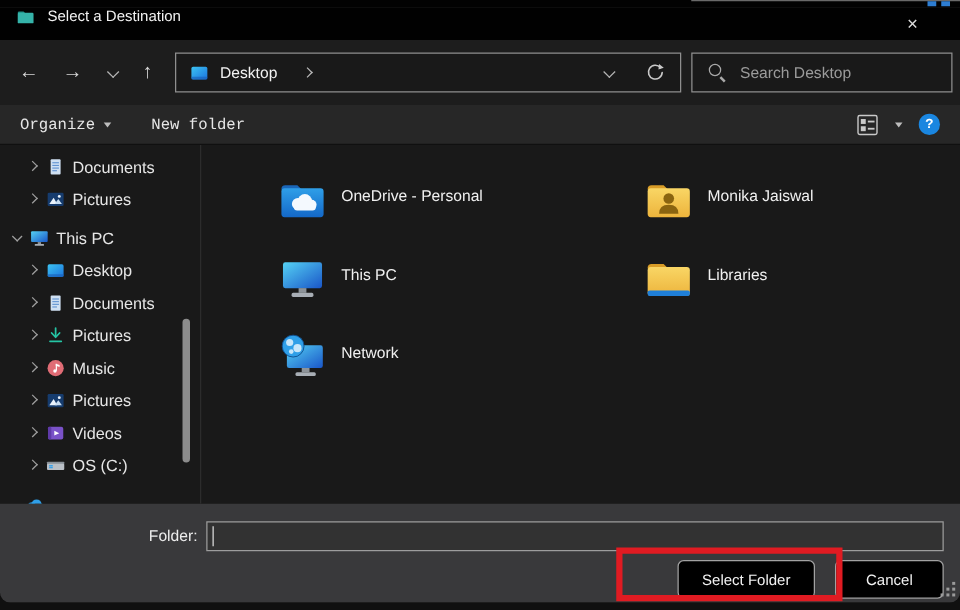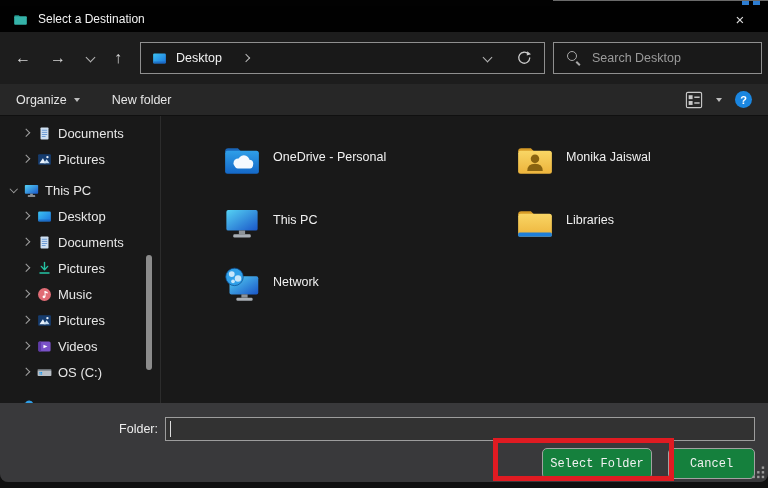--- a/index.html
+++ b/index.html
@@ -14,21 +14,21 @@
   .behind-line  { position:absolute; top:0; left:553px; right:0; height:1px; background:#6a6a6a; }
   .behind-blue-a { position:absolute; top:1px; left:742px; width:7px; height:4px; background:#2d7dd2; }
   .behind-blue-b { position:absolute; top:1px; left:753px; width:7px; height:4px; background:#2d7dd2; }
 
   .dialog {
     position:absolute; top:6px; left:0; width:768px; height:476px;
     background:#191919; border-radius:0 0 8px 8px; overflow:hidden;
   }
 
   
-  .titlebar { height:26px; background:#010101; display:flex; align-items:center; padding:0 8px 0 12px; }
+  .titlebar { height:26px; background:#010101; display:flex; padding:0 18px 0 12px; }
   .title-icon { width:17px; height:15px; margin-right:9px; display:flex; }
   .title-text { font-size:12px; color:#f2f2f2; }
   .close-btn { margin-left:auto; width:40px; height:26px; display:flex; align-items:center; justify-content:center;
                font-size:15px; color:#dcdcdc; cursor:default; }
 
   
   .navbar { position:relative; height:52px; background:#1d1d1d; }
   .nav-btn { position:absolute; top:13px; width:30px; height:26px; display:flex; align-items:center; justify-content:center;
              font-size:16px; color:#d6d6d6; }
   .nav-back    { left:8px; }
@@ -51,21 +51,21 @@
                background:#191919; border:1px solid #8f8f8f; display:flex; align-items:center; padding-left:13px; gap:11px; }
   .mag { position:relative; width:14px; height:14px; }
   .mag::before { content:''; position:absolute; left:0; top:0; width:8px; height:8px;
                  border:1.5px solid #a9a9a9; border-radius:50%; }
   .mag::after { content:''; position:absolute; left:10px; top:10px; width:5px; height:1.6px;
                 background:#a9a9a9; transform:rotate(45deg); transform-origin:0 0; }
   .search-placeholder { font-size:12.5px; color:#9b9b9b; }
 
   
   .toolbar { height:32px; background:#272727; display:flex; align-items:center; padding:0 16px; font-size:12.5px;
-             color:#e6e6e6; border-bottom:1px solid #101010; }
+             color:#e6e6e6; border-bottom:1px solid #101010;font-family:Liberation Mono, monospace; }
   .organize { display:flex; align-items:center; gap:7px; }
   .tri-down { width:0; height:0; border-left:3.5px solid transparent; border-right:3.5px solid transparent;
               border-top:4px solid #bdbdbd; }
   .newfolder { margin-left:32px; }
   .toolbar-right { margin-left:auto; display:flex; align-items:center; gap:13px; }
   .view-icon { width:18px; height:18px; display:flex; }
   .help-btn { width:17px; height:17px; border-radius:50%; background:#1a86e0; color:#fff; font-size:11px; font-weight:bold;
               display:flex; align-items:center; justify-content:center; }
 
   
@@ -91,22 +91,22 @@
   .micon { width:40px; height:40px; flex:0 0 40px; }
   .main-label { margin-top:10px; }
 
   
   .footer { position:relative; height:79px; background:#39393b; }
   .folder-label { position:absolute; left:0; top:14px; width:158px; height:24px; line-height:24px;
                   text-align:right; font-size:12.5px; color:#ededed; }
   .folder-input { position:absolute; left:165px; top:14px; width:590px; height:24px;
                   background:#323232; border:1px solid #9d9d9d; }
   .caret { position:absolute; left:4px; top:3px; width:1px; height:16px; background:#dcdcdc; }
-  .btn { position:absolute; top:45px; height:31px; background:#15803d; border:1px solid #a2a2a2; border-radius:5px;
-         color:#f2f2f2; font-size:12px; display:flex; align-items:center; justify-content:center;font-family:Liberation Mono, monospace; }
+  .btn { position:absolute; top:45px; height:31px; background:#000000; border:1px solid #a2a2a2; border-radius:5px;
+         color:#f2f2f2; font-size:12px; display:flex; align-items:center; justify-content:center; }
   .btn-select { left:542px; width:110px; }
   .btn-cancel { left:668px; width:87px; }
   .grip { position:absolute; right:3px; bottom:4px; width:13px; height:13px; }
   .grip svg { width:100%; height:100%; }
 
   
   .annotation { position:absolute; left:493px; top:438px; width:181px; height:43px;
                 border:5px solid #e01b22; z-index:20; pointer-events:none; }
 </style>
 </head>

